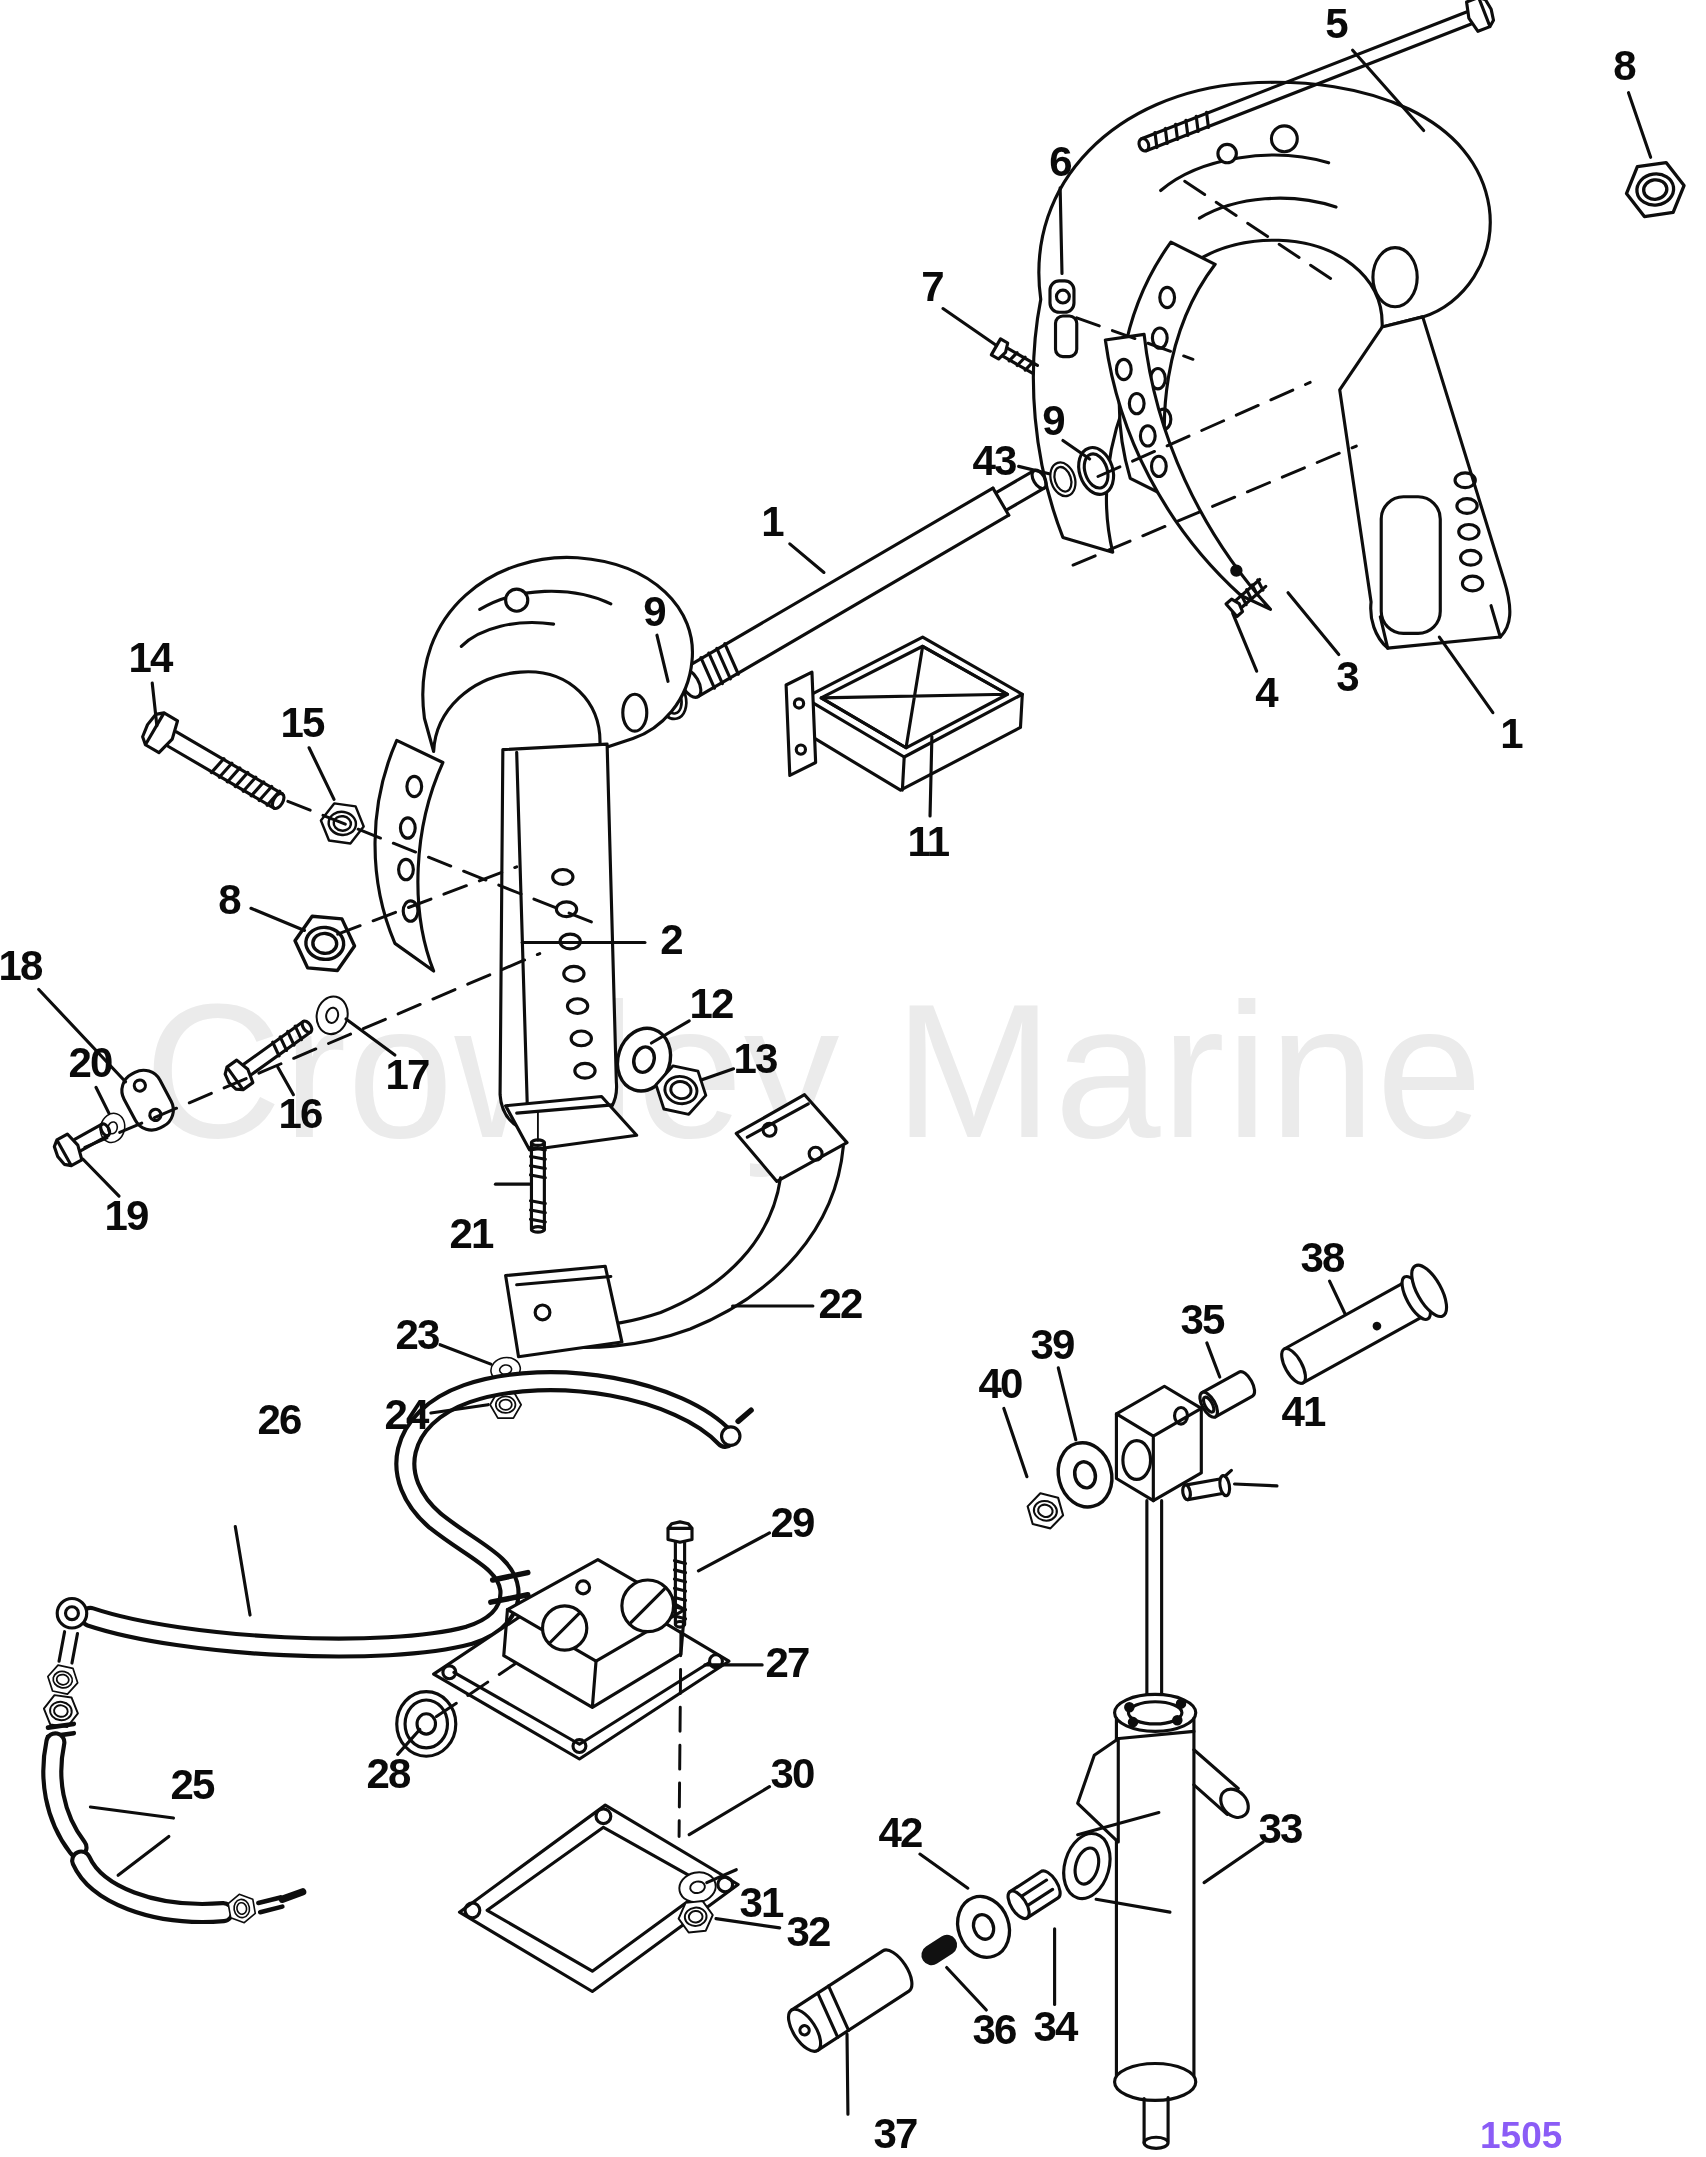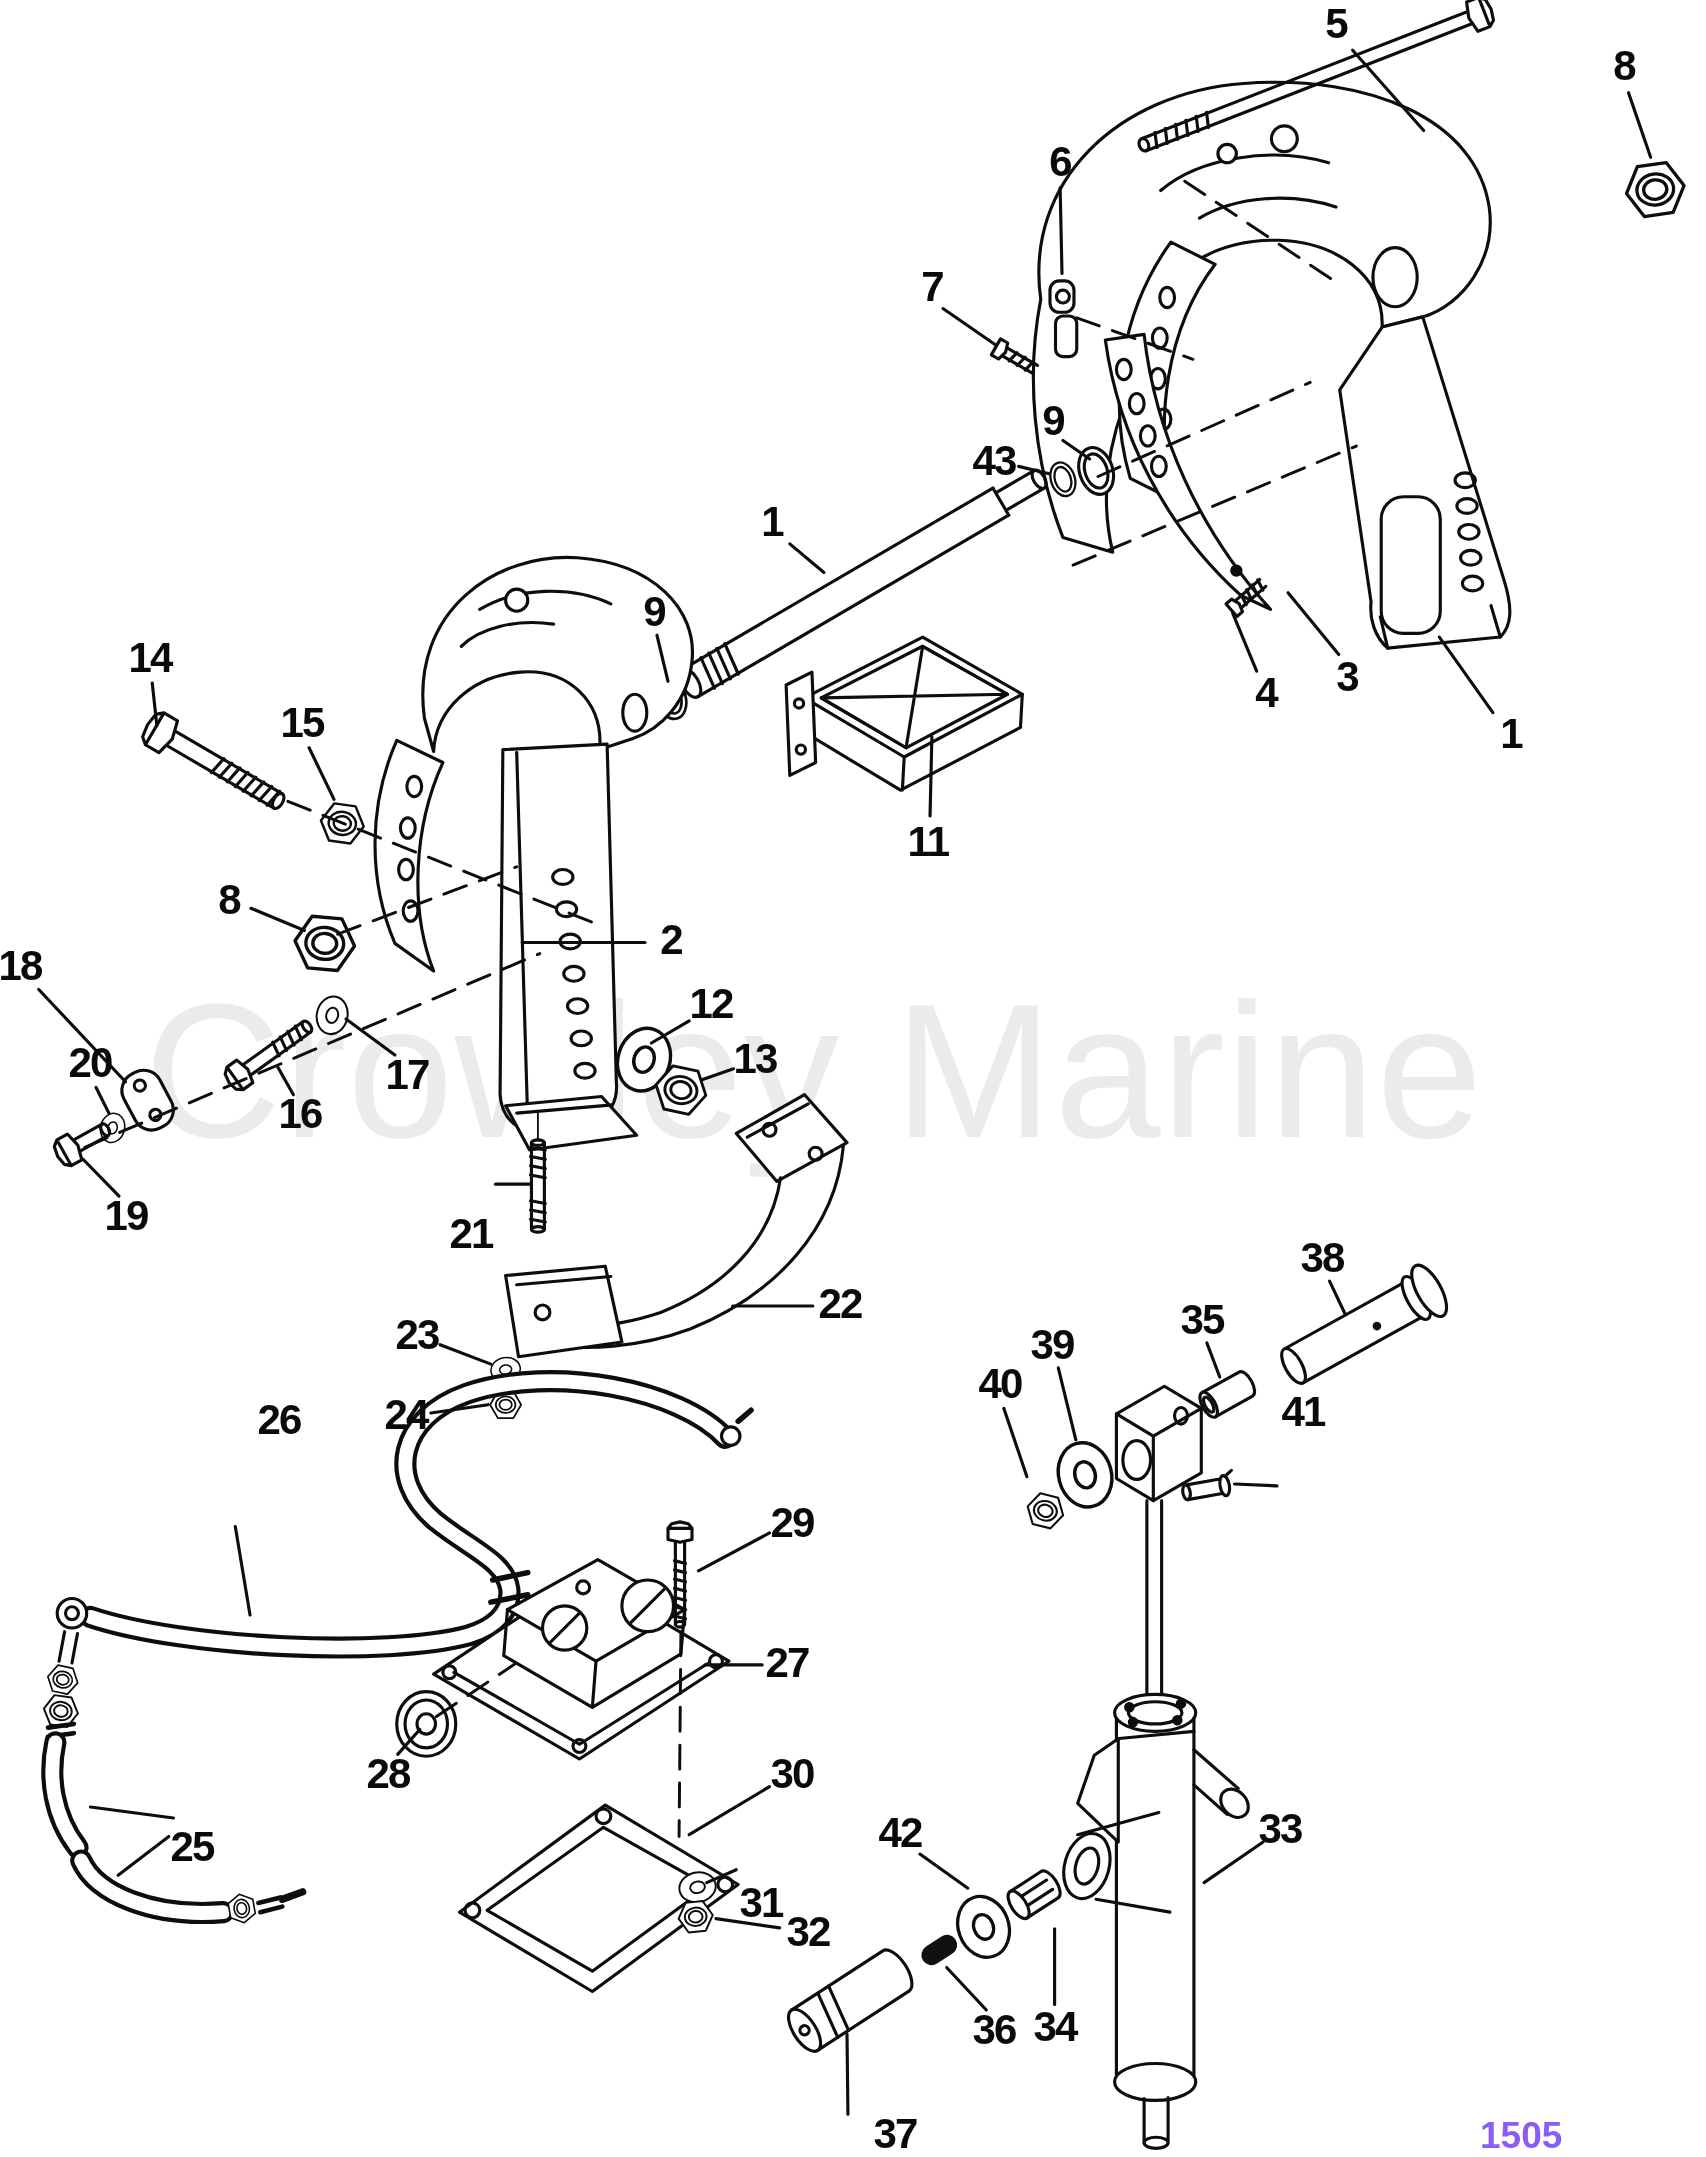--- a/index.html
+++ b/index.html
@@ -385,21 +385,21 @@
       <div class="callout" style="left: 755px; top: 1059px;">13</div>
       <div class="callout" style="left: 300px; top: 1114px;">16</div>
       <div class="callout" style="left: 407px; top: 1075px;">17</div>
       <div class="callout" style="left: 20px; top: 966px;">18</div>
       <div class="callout" style="left: 126px; top: 1216px;">19</div>
       <div class="callout" style="left: 90px; top: 1063px;">20</div>
       <div class="callout" style="left: 471px; top: 1234px;">21</div>
       <div class="callout" style="left: 840px; top: 1304px;">22</div>
       <div class="callout" style="left: 417px; top: 1335px;">23</div>
       <div class="callout" style="left: 406px; top: 1415px;">24</div>
-      <div class="callout" style="left: 192px; top: 1847px; text-align: center;">25</div>
+      <div class="callout" style="left: 192px; top: 1785px; text-align: center;">25</div>
       <div class="callout" style="left: 231px; top: 1420px; margin-left: 48px;">26</div>
       <div class="callout" style="left: 787px; top: 1663px;">27</div>
       <div class="callout" style="left: 388px; top: 1774px;">28</div>
       <div class="callout" style="left: 792px; top: 1523px;">29</div>
       <div class="callout" style="left: 792px; top: 1774px;">30</div>
       <div class="callout" style="left: 761px; top: 1903px;">31</div>
       <div class="callout" style="left: 808px; top: 1932px;">32</div>
       <div class="callout" style="left: 1280px; top: 1829px;">33</div>
       <div class="callout" style="left: 1055px; top: 2027px;">34</div>
       <div class="callout" style="left: 1202px; top: 1320px;">35</div>

